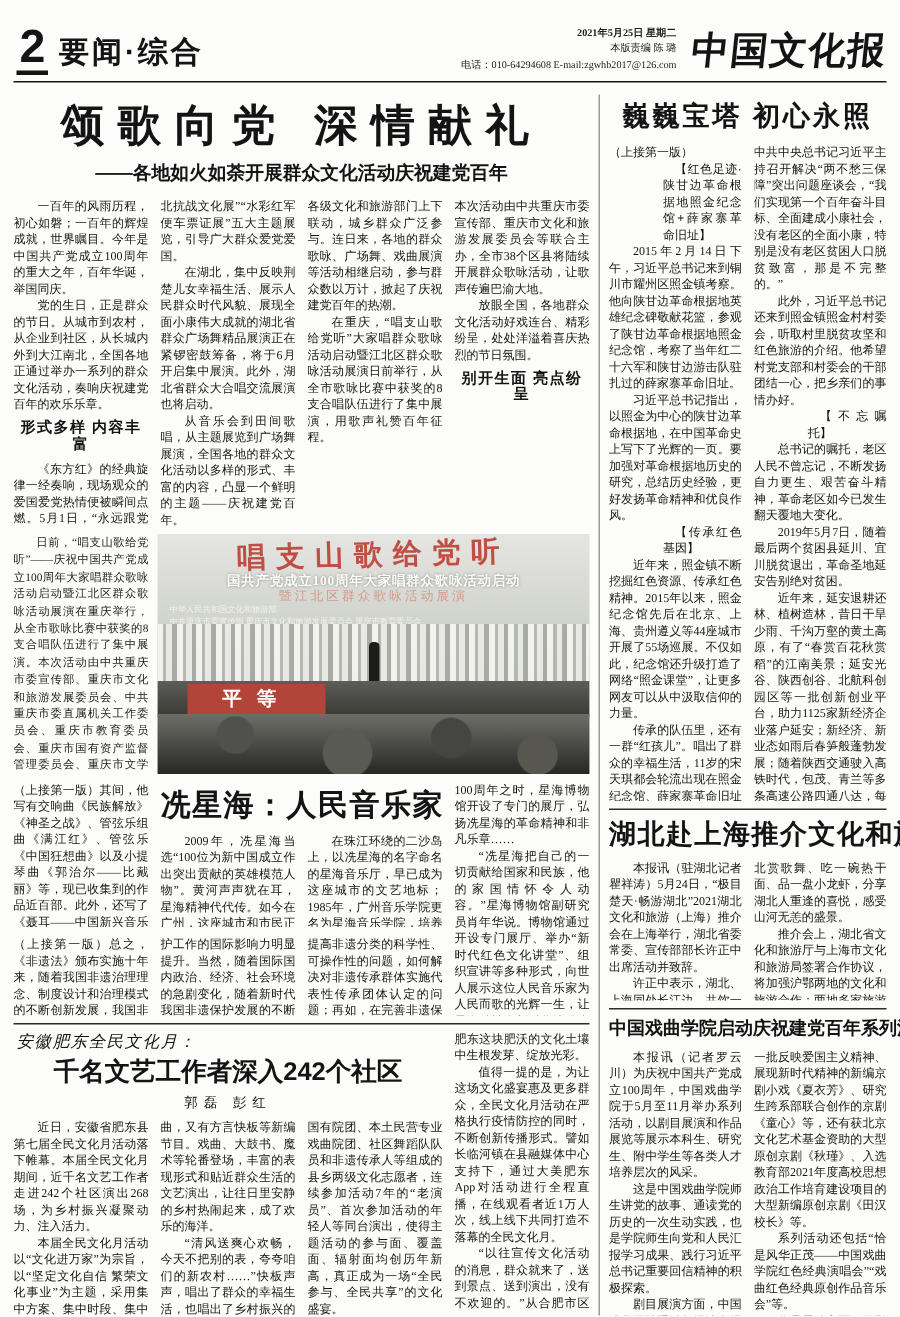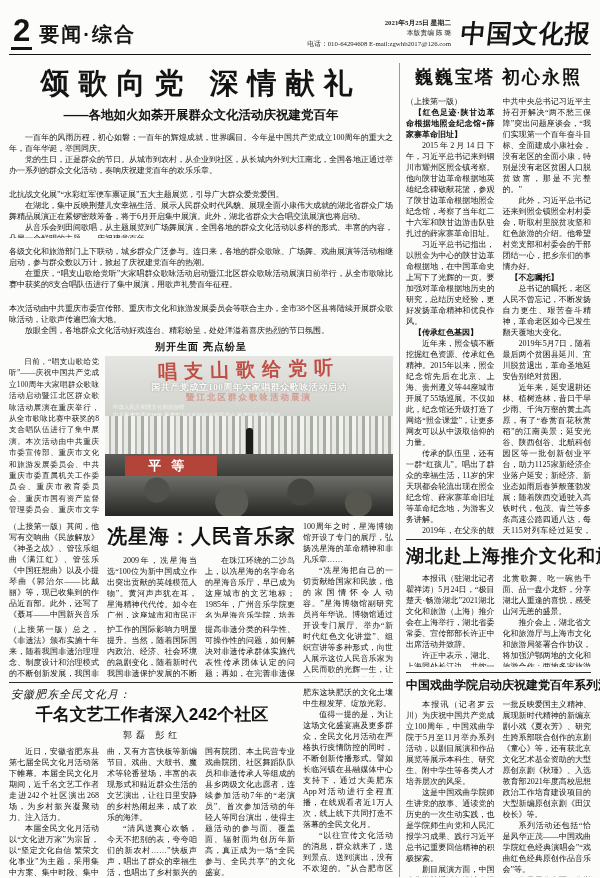--- a/index.html
+++ b/index.html
@@ -22,45 +22,45 @@
   
   .content{display:flex;margin-top:6px;}
   .leftreg{width:384px;flex:0 0 384px;}
   .vdiv{width:1px;background:#9a9a96;margin:2px 6px 0;}
   .rightreg{flex:1;min-width:0;}
   
   .col,.rcol{overflow:hidden;font-size:8px;line-height:11px;text-align:justify;}
   .colw{flex:0 0 90px;width:90px;}
   .para{margin:0;text-indent:2em;}
   .para.noind{text-indent:0;}
-  .para.bracket{font-weight:700;text-indent:1em;font-family:"Liberation Sans",sans-serif;}
+  .para.bracket{font-weight:400;text-indent:1em;font-family:"Liberation Sans",sans-serif;margin-left:36px;}
   .col-subhead{font-family:"Liberation Sans",sans-serif;font-weight:900;font-size:10px;
     text-align:center;margin:5px 0;letter-spacing:1px;}
   .hrule{border:none;border-top:1px solid #2a2a2a;margin:5px 0 4px;}
   
   .lead-headline{font-family:"Liberation Sans",sans-serif;font-weight:900;font-size:29px;
     text-align:center;letter-spacing:9px;margin:3px 0 3px;white-space:nowrap;}
   .lead-subhead{font-family:"Liberation Sans",sans-serif;font-weight:700;font-size:12.5px;
     text-align:center;margin-bottom:8px;}
-  .lead-cols{display:flex;gap:8px;height:220px;overflow:hidden;flex-direction:column;}
+  .lead-cols{display:flex;gap:8px;height:220px;overflow:hidden;}
   .lead-cols .col{flex:1;}
   
   .photo-row{display:flex;gap:6px;height:160px;margin-top:4px;}
   .caption-box{flex:0 0 90px;width:90px;overflow:hidden;font-size:7.6px;line-height:1.5;
     color:#1c1c1c;text-align:justify;}
   .caption-box .cap{margin:0;text-indent:2em;}
   .photo{flex:1;position:relative;overflow:hidden;
     background:linear-gradient(180deg,#e5e5e1 0%,#d2d4ce 35%,#b8bab3 60%,#90928b 100%);}
   .ph-callig{position:absolute;top:1px;left:0;right:0;text-align:center;color:#bf4237;
     font-family:"DejaVu Serif",serif;font-weight:700;font-size:19px;letter-spacing:7px;
     opacity:.92;transform:rotate(-1.5deg);}
   .ph-b1{position:absolute;top:25px;left:0;right:0;text-align:center;color:#fbfbf9;
     font-weight:700;font-size:9px;letter-spacing:.5px;text-shadow:0 0 2px #8a8a86;}
   .ph-b2{position:absolute;top:36px;left:0;right:0;text-align:center;color:#d49a90;
-    font-weight:700;font-size:8.5px;letter-spacing:2px;}
+    font-weight:400;font-size:8.5px;letter-spacing:2px;}
   .ph-s1{position:absolute;top:48px;left:8px;right:4px;color:#f2f2ee;font-size:5.5px;line-height:1.45;}
   .ph-choir{position:absolute;top:60px;left:0;right:0;height:38px;opacity:.95;
     background:repeating-linear-gradient(90deg,#f4f4f1 0 4px,#b4b8b0 4px 6px,#eaeae6 6px 10px,#a6aaa2 10px 13px);}
   .ph-conductor{position:absolute;top:72px;left:49%;width:7px;height:30px;background:#1c1c1a;
     border-radius:3px 3px 0 0;}
   .ph-stage{position:absolute;top:98px;left:0;right:0;height:24px;
     background:linear-gradient(#5c5c58,#393936);}
   .ph-redbanner{position:absolute;top:2px;left:7%;width:32%;height:33px;background:#b2443a;
     color:#fff;font-family:"Liberation Sans",sans-serif;font-weight:900;font-size:13px;
     letter-spacing:10px;text-align:center;line-height:19px;}

